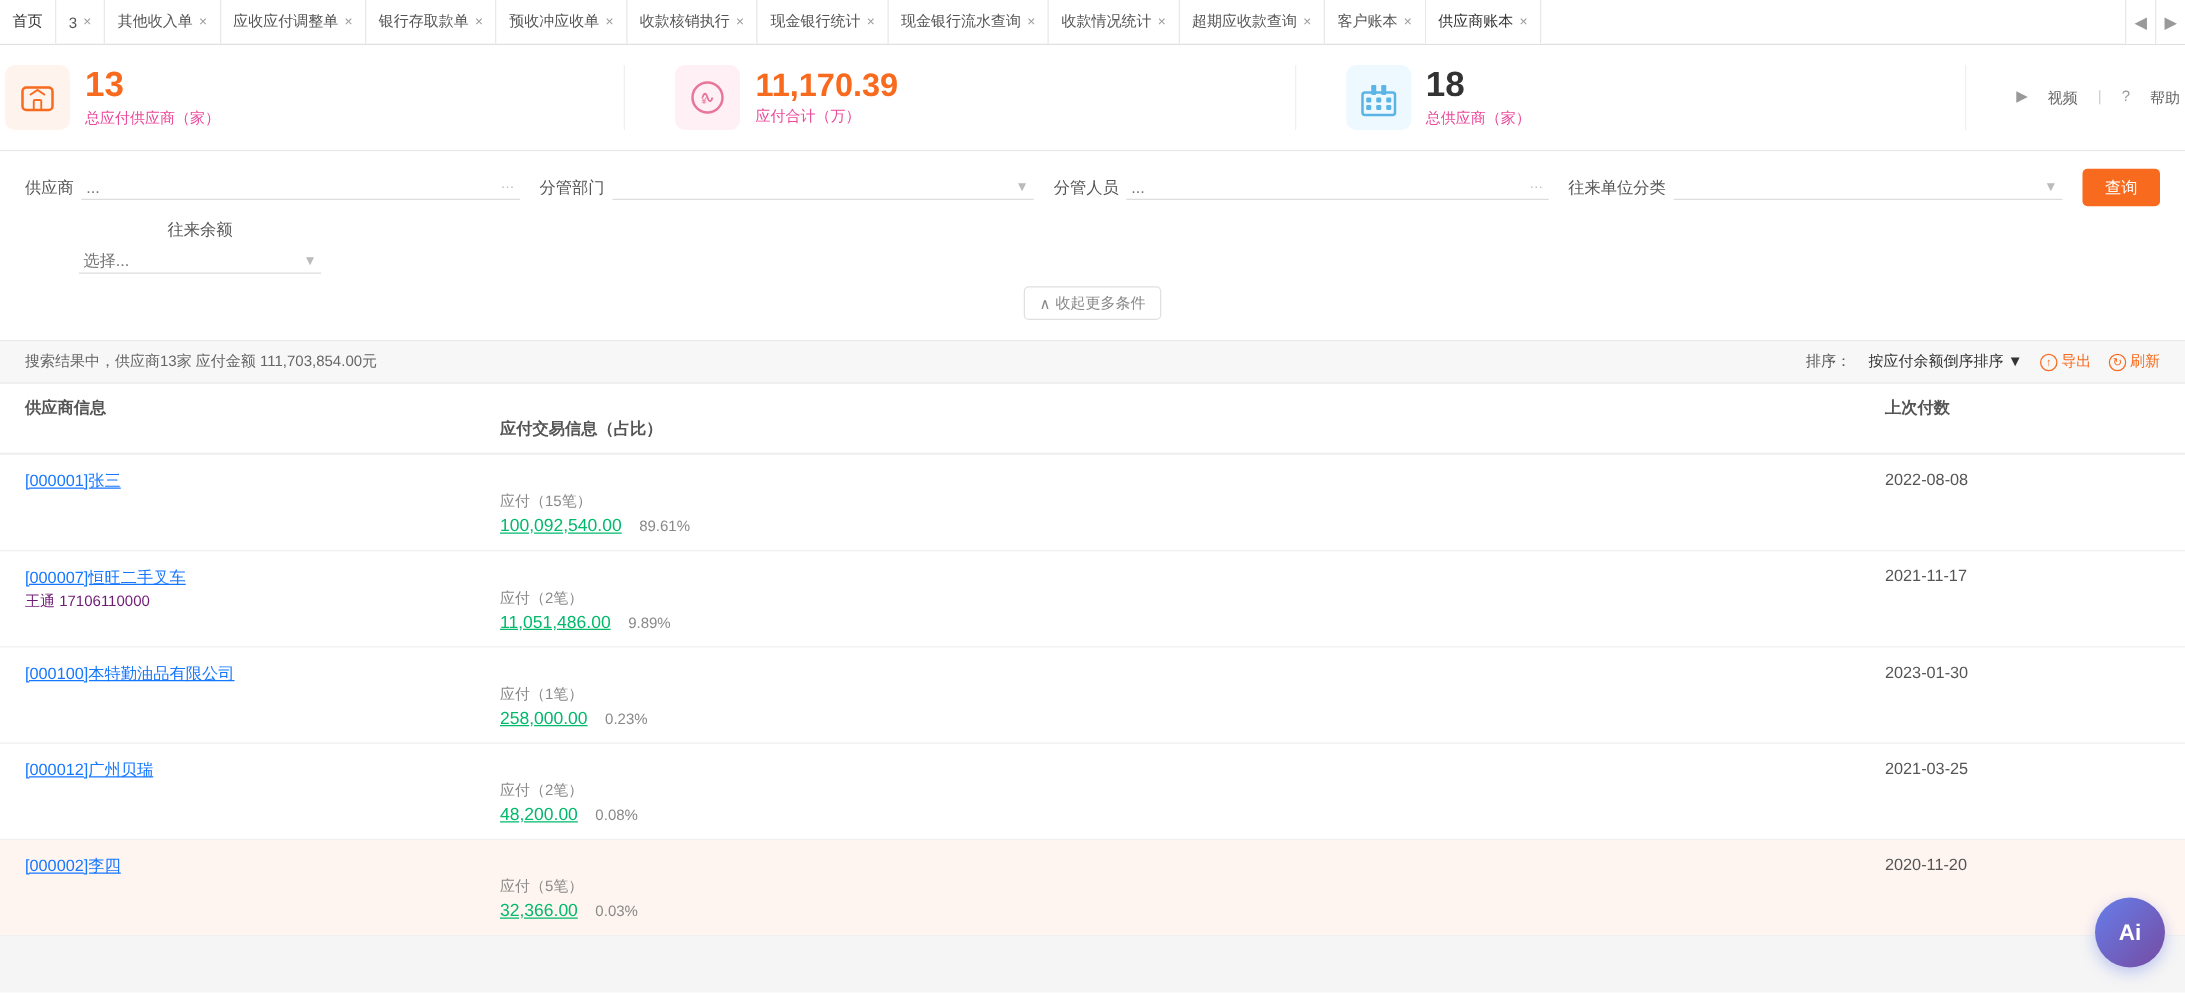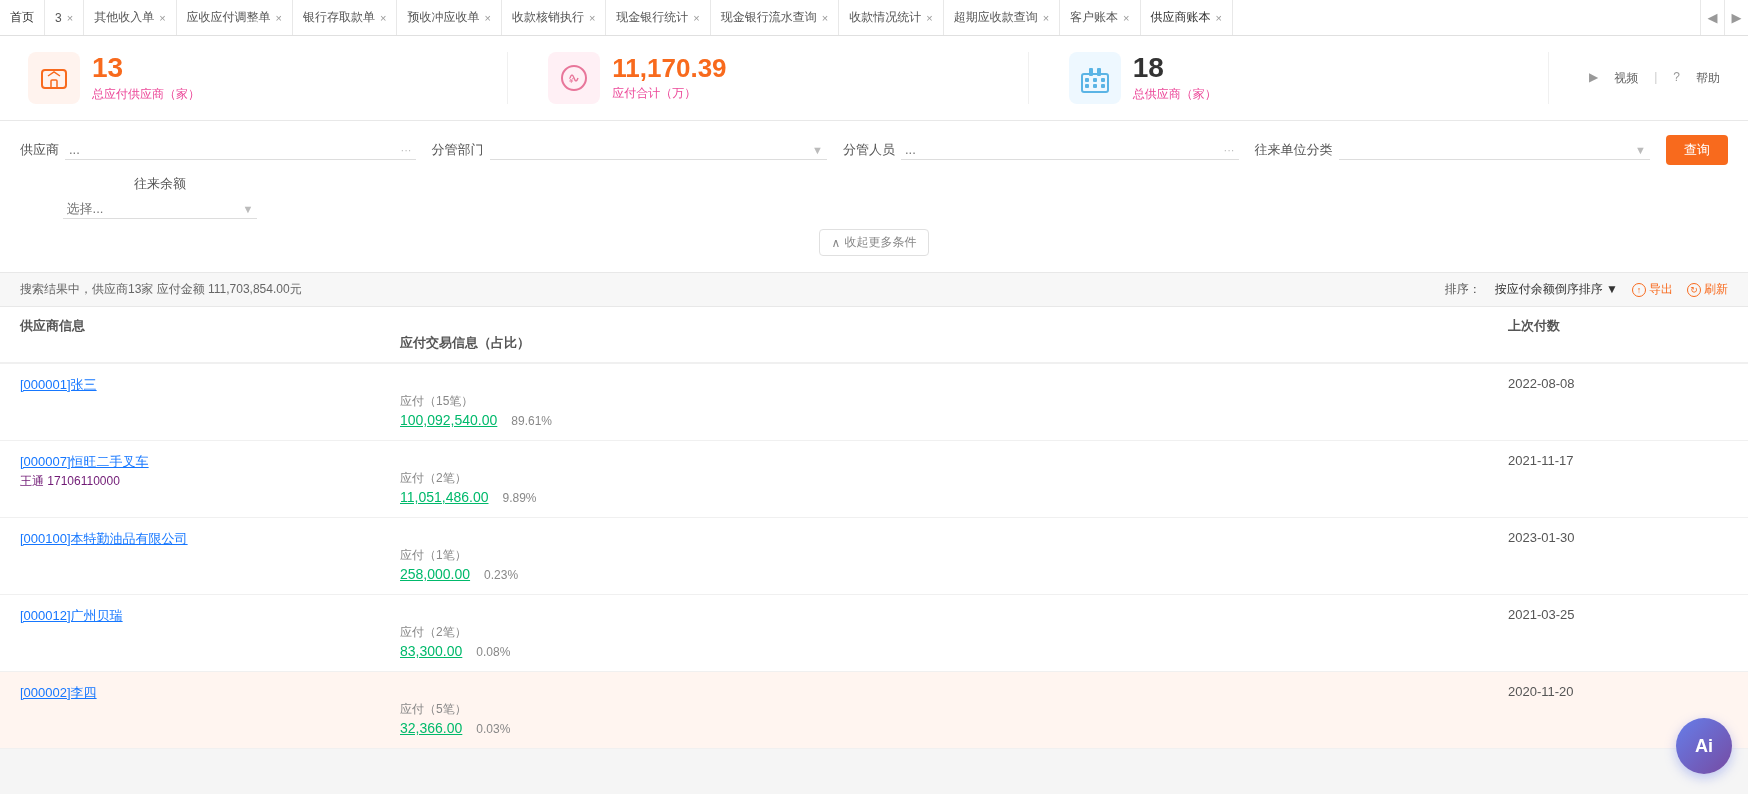--- a/index.html
+++ b/index.html
@@ -53,21 +53,21 @@
       color: #999;
       border-left: 1px solid #e8e8e8;
       background: #fff;
     }
 
     
     .stats-bar {
       display: flex;
       background: #fff;
       border-bottom: 1px solid #e8e8e8;
-      padding: 16px 28px;
+      padding: 16px 4px;
       align-items: center;
       gap: 0;
     }
     .stat-block {
       display: flex;
       align-items: center;
       gap: 12px;
       padding-right: 40px;
       border-right: 1px solid #f0f0f0;
       margin-right: 40px;
@@ -546,21 +546,21 @@
   </div>
       <div class="table-row-wrap">
     <div class="table-row">
       <div class="col-supplier">
         <div class="supplier-name">[000012]广州贝瑞</div>
 
       </div>
       <div class="col-trans">
         <div class="trans-label">应付（2笔）</div>
         <div class="trans-row">
-          <span class="trans-amount">83,300.00</span>
+          <span class="trans-amount">48,200.00</span>
           <span class="trans-percent">0.08%</span>
         </div>
       </div>
       <div class="col-lastpay">
         <span class="last-pay-date">2021-03-25</span>
       </div>
     </div>
   </div>
       <div class="table-row-wrap highlighted">
     <div class="table-row">

